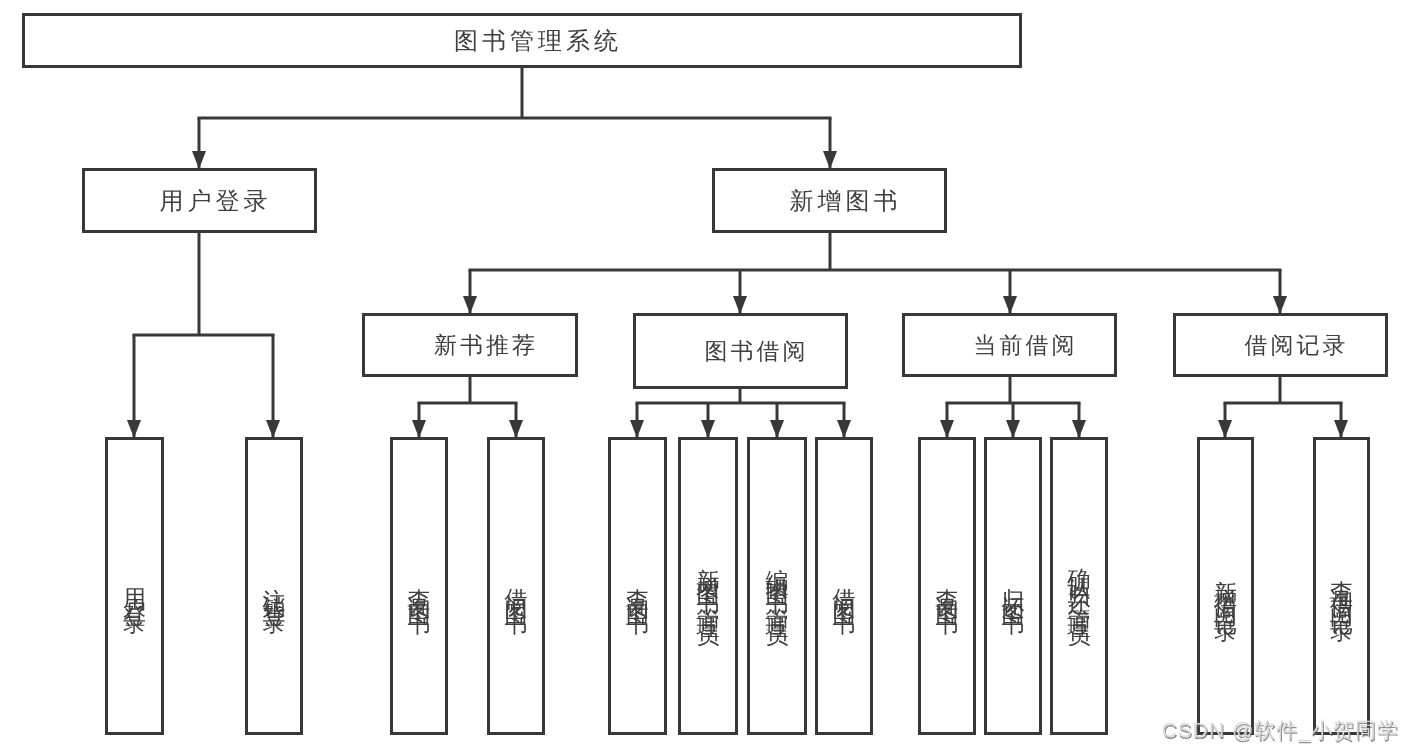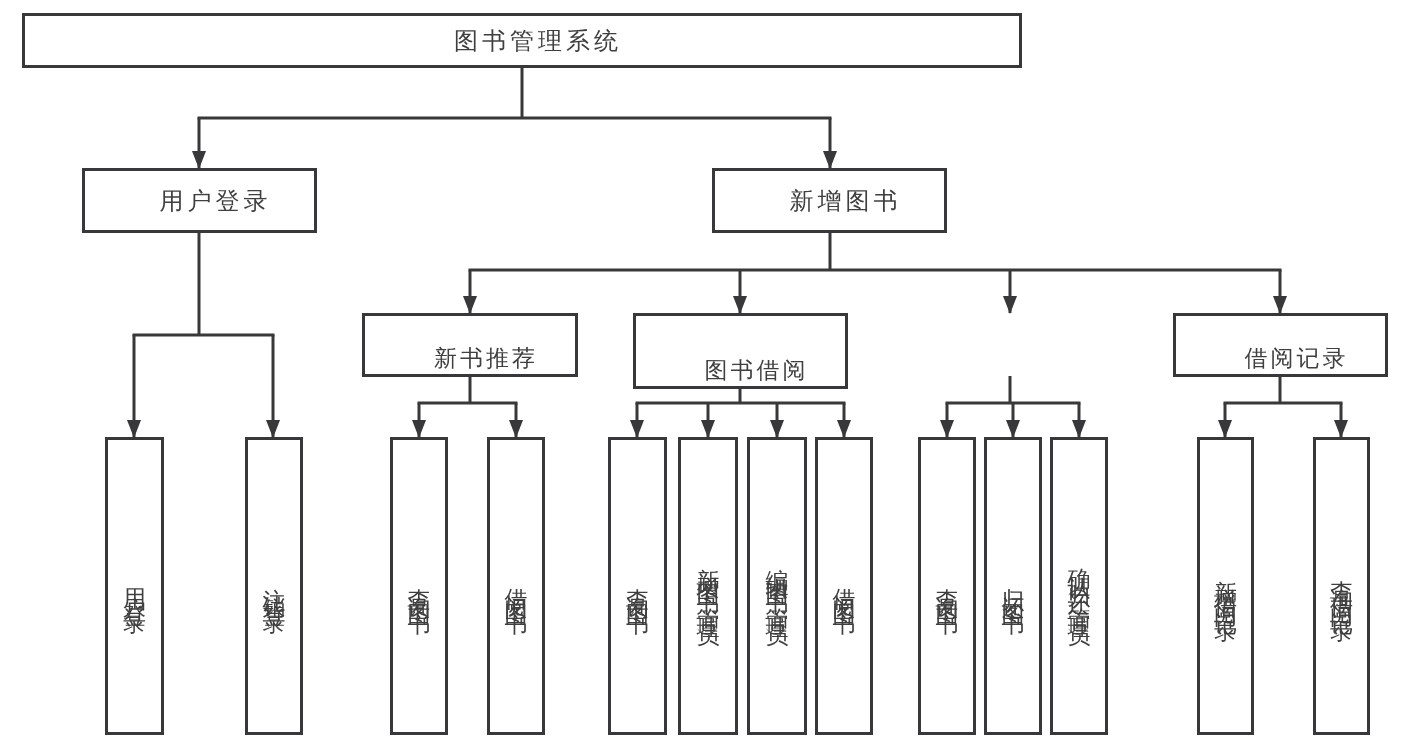--- a/index.html
+++ b/index.html
@@ -17,21 +17,21 @@
   .wires line{stroke:var(--line);stroke-width:3;}
   .wires .branch{stroke-linecap:square;}
   .wires marker path{fill:var(--line);}
   .box{
     position:absolute;box-sizing:border-box;background:var(--bg);
     border:3px solid var(--line);color:var(--text);
     display:flex;align-items:center;justify-content:center;
     z-index:1;
   }
   .box-h{font-size:24px;letter-spacing:4px;padding-left:32px;}
-  .box-h.sub{font-size:23px;letter-spacing:3px;align-items:flex-end;}
+  .box-h.sub{font-size:23px;letter-spacing:3px;}
   .box-v{
     writing-mode:vertical-rl;text-orientation:mixed;
     font-size:23px;letter-spacing:8px;line-height:1;
     padding:6px 0;
   }
   .lbl{white-space:nowrap;}
   .watermark{
     position:absolute;right:6px;bottom:3px;z-index:2;
     font-size:21px;letter-spacing:1px;color:var(--wm);
     text-shadow:1px 2px 0 rgba(105,105,105,0.75);
@@ -104,20 +104,23 @@
   <div class="box box-h" style="left:712px;top:168px;width:235px;height:65px">
     <span class="lbl">新增图书</span>
   </div>
 
   <div class="box box-h sub" style="left:362px;top:313px;width:216px;height:64px">
     <span class="lbl">新书推荐</span>
   </div>
   <div class="box box-h sub" style="left:633px;top:313px;width:215px;height:76px">
     <span class="lbl">图书借阅</span>
   </div>
+  <div class="box box-h sub" style="left:902px;top:313px;width:215px;height:64px">
+    <span class="lbl">当前借阅</span>
+  </div>
   <div class="box box-h sub" style="left:1173px;top:313px;width:215px;height:64px">
     <span class="lbl">借阅记录</span>
   </div>
 
   <div class="box box-v" style="left:105px;top:437px;width:59px;height:298px">
     <span class="lbl">用户登录</span>
   </div>
   <div class="box box-v" style="left:245px;top:437px;width:58px;height:298px">
     <span class="lbl">注销登录</span>
   </div>
@@ -152,14 +155,15 @@
     <span class="lbl">确认归还（管理员）</span>
   </div>
 
   <div class="box box-v" style="left:1197px;top:437px;width:57px;height:298px">
     <span class="lbl">新增借阅记录</span>
   </div>
   <div class="box box-v" style="left:1313px;top:437px;width:57px;height:298px">
     <span class="lbl">查询借阅记录</span>
   </div>
 
+  <div class="watermark">CSDN @软件_小贺同学</div>
 
 </div>
 
 </body></html>

